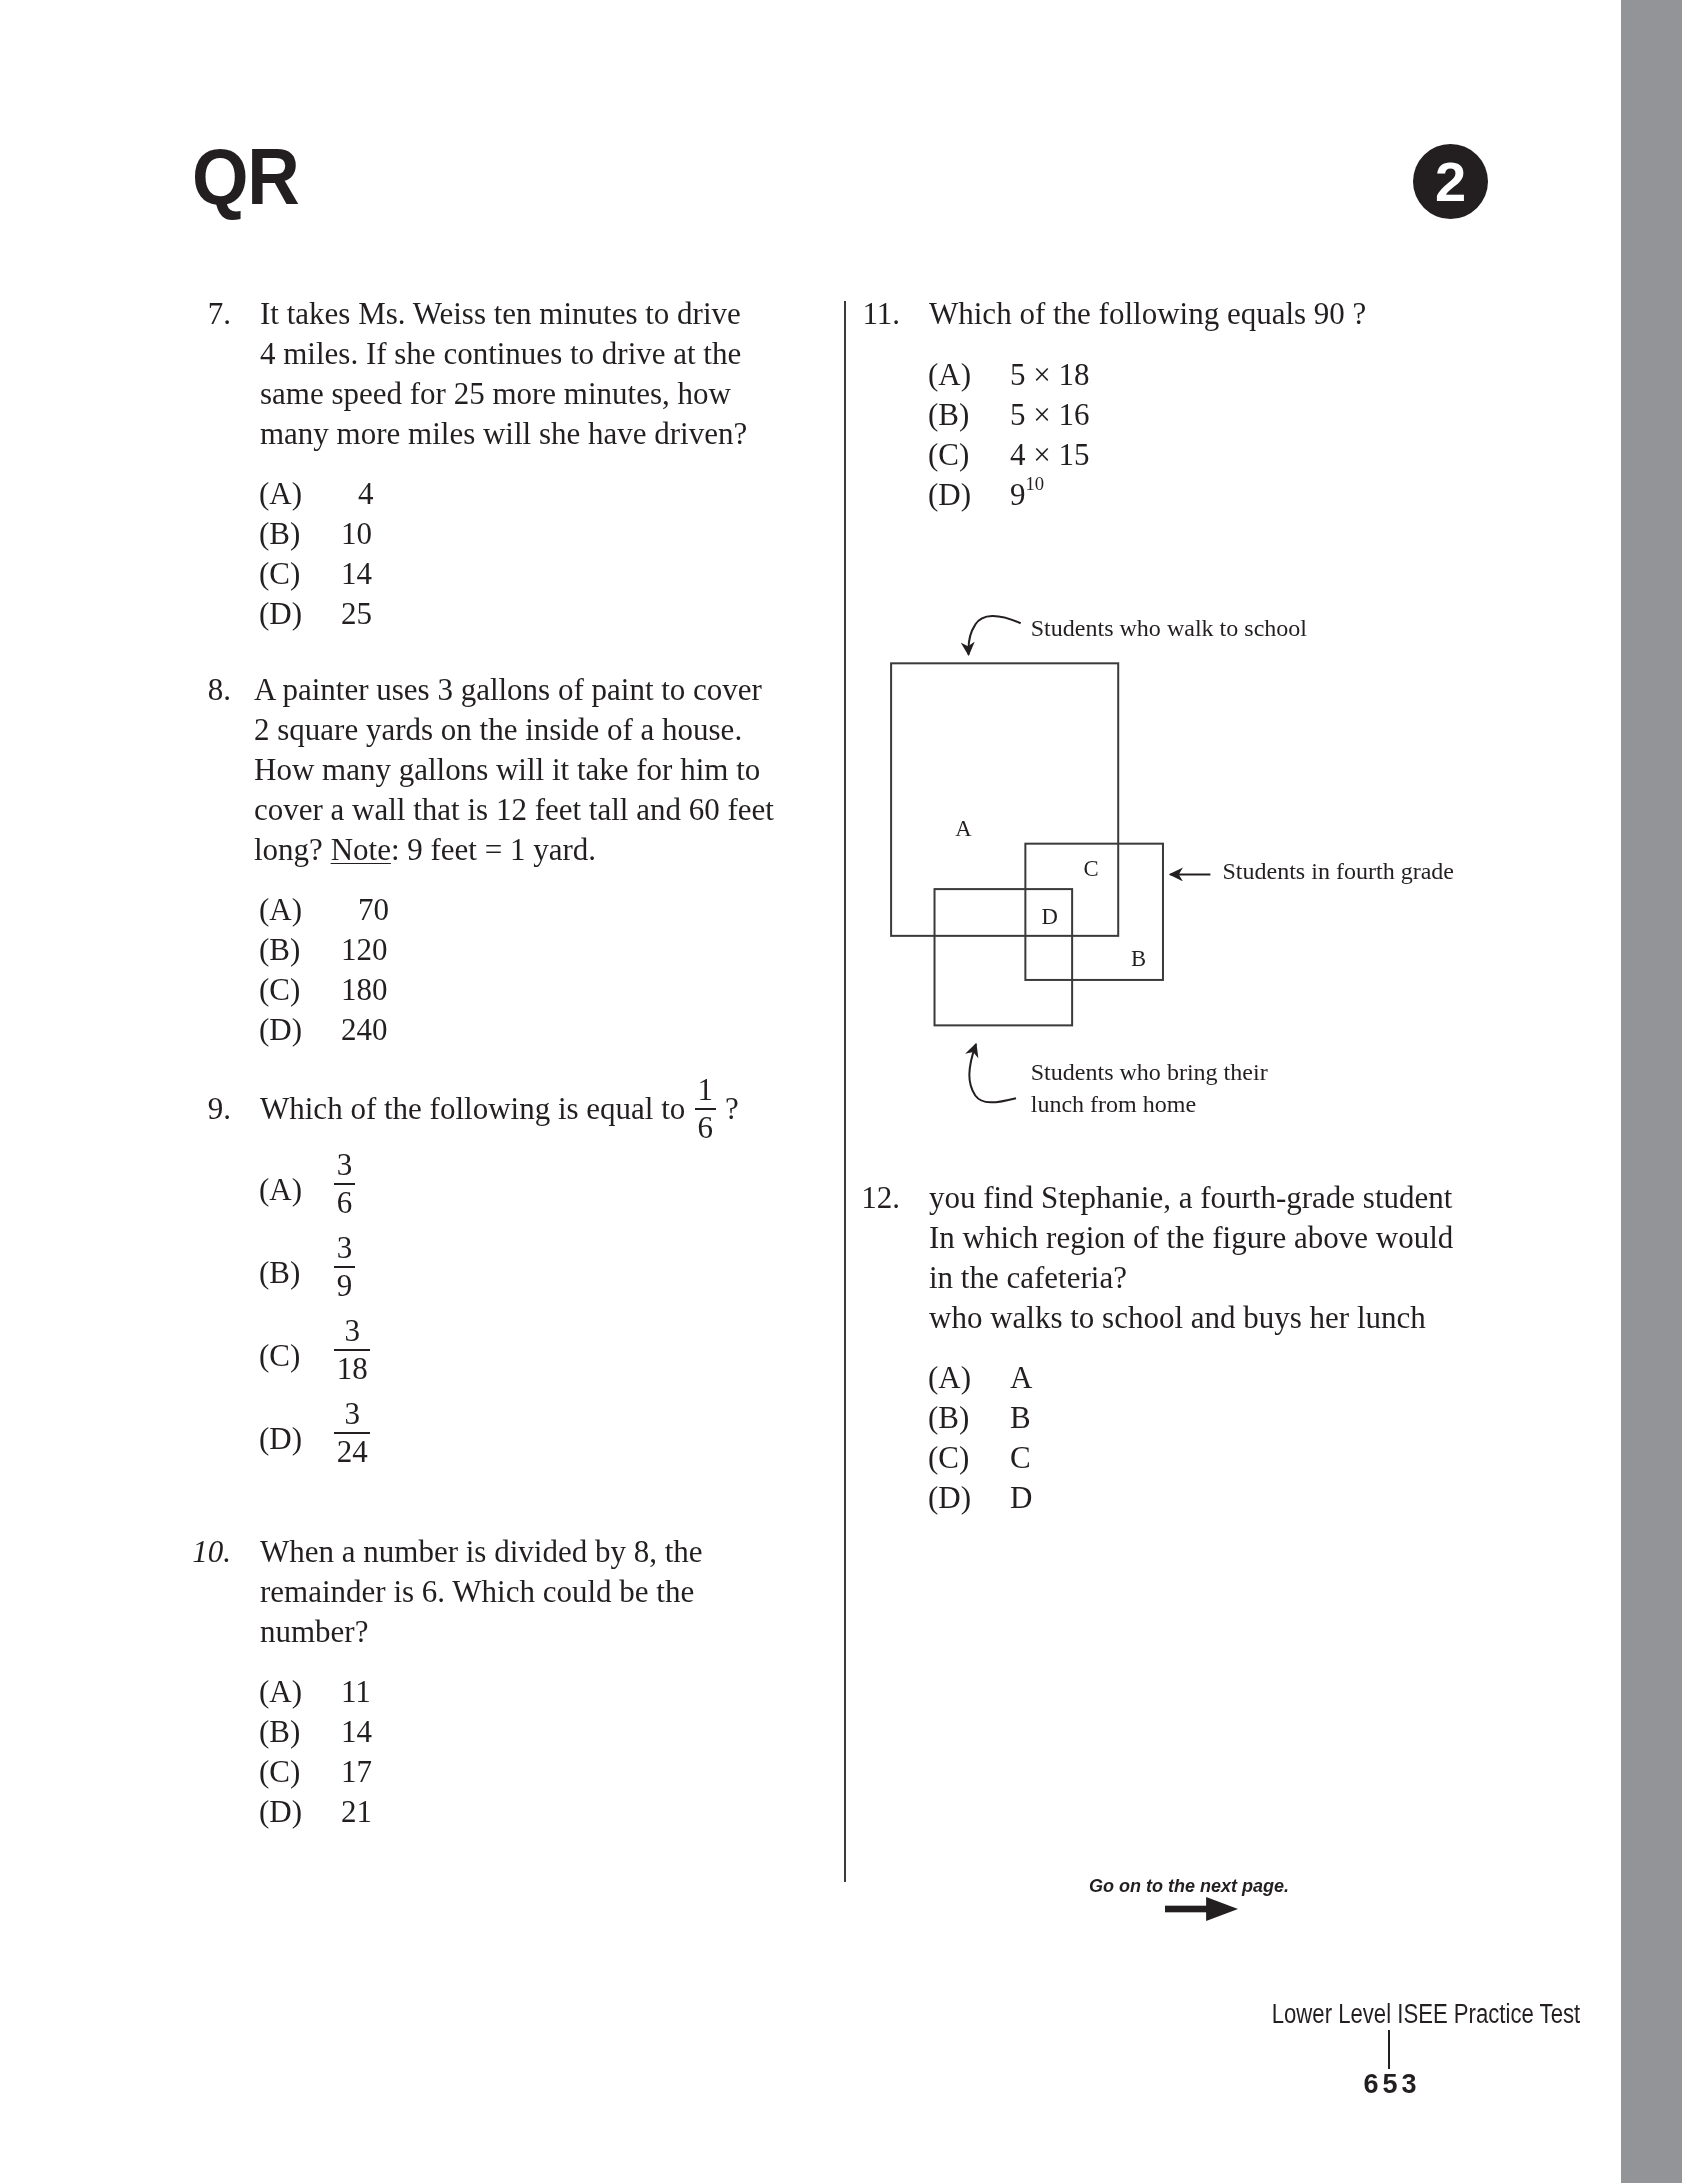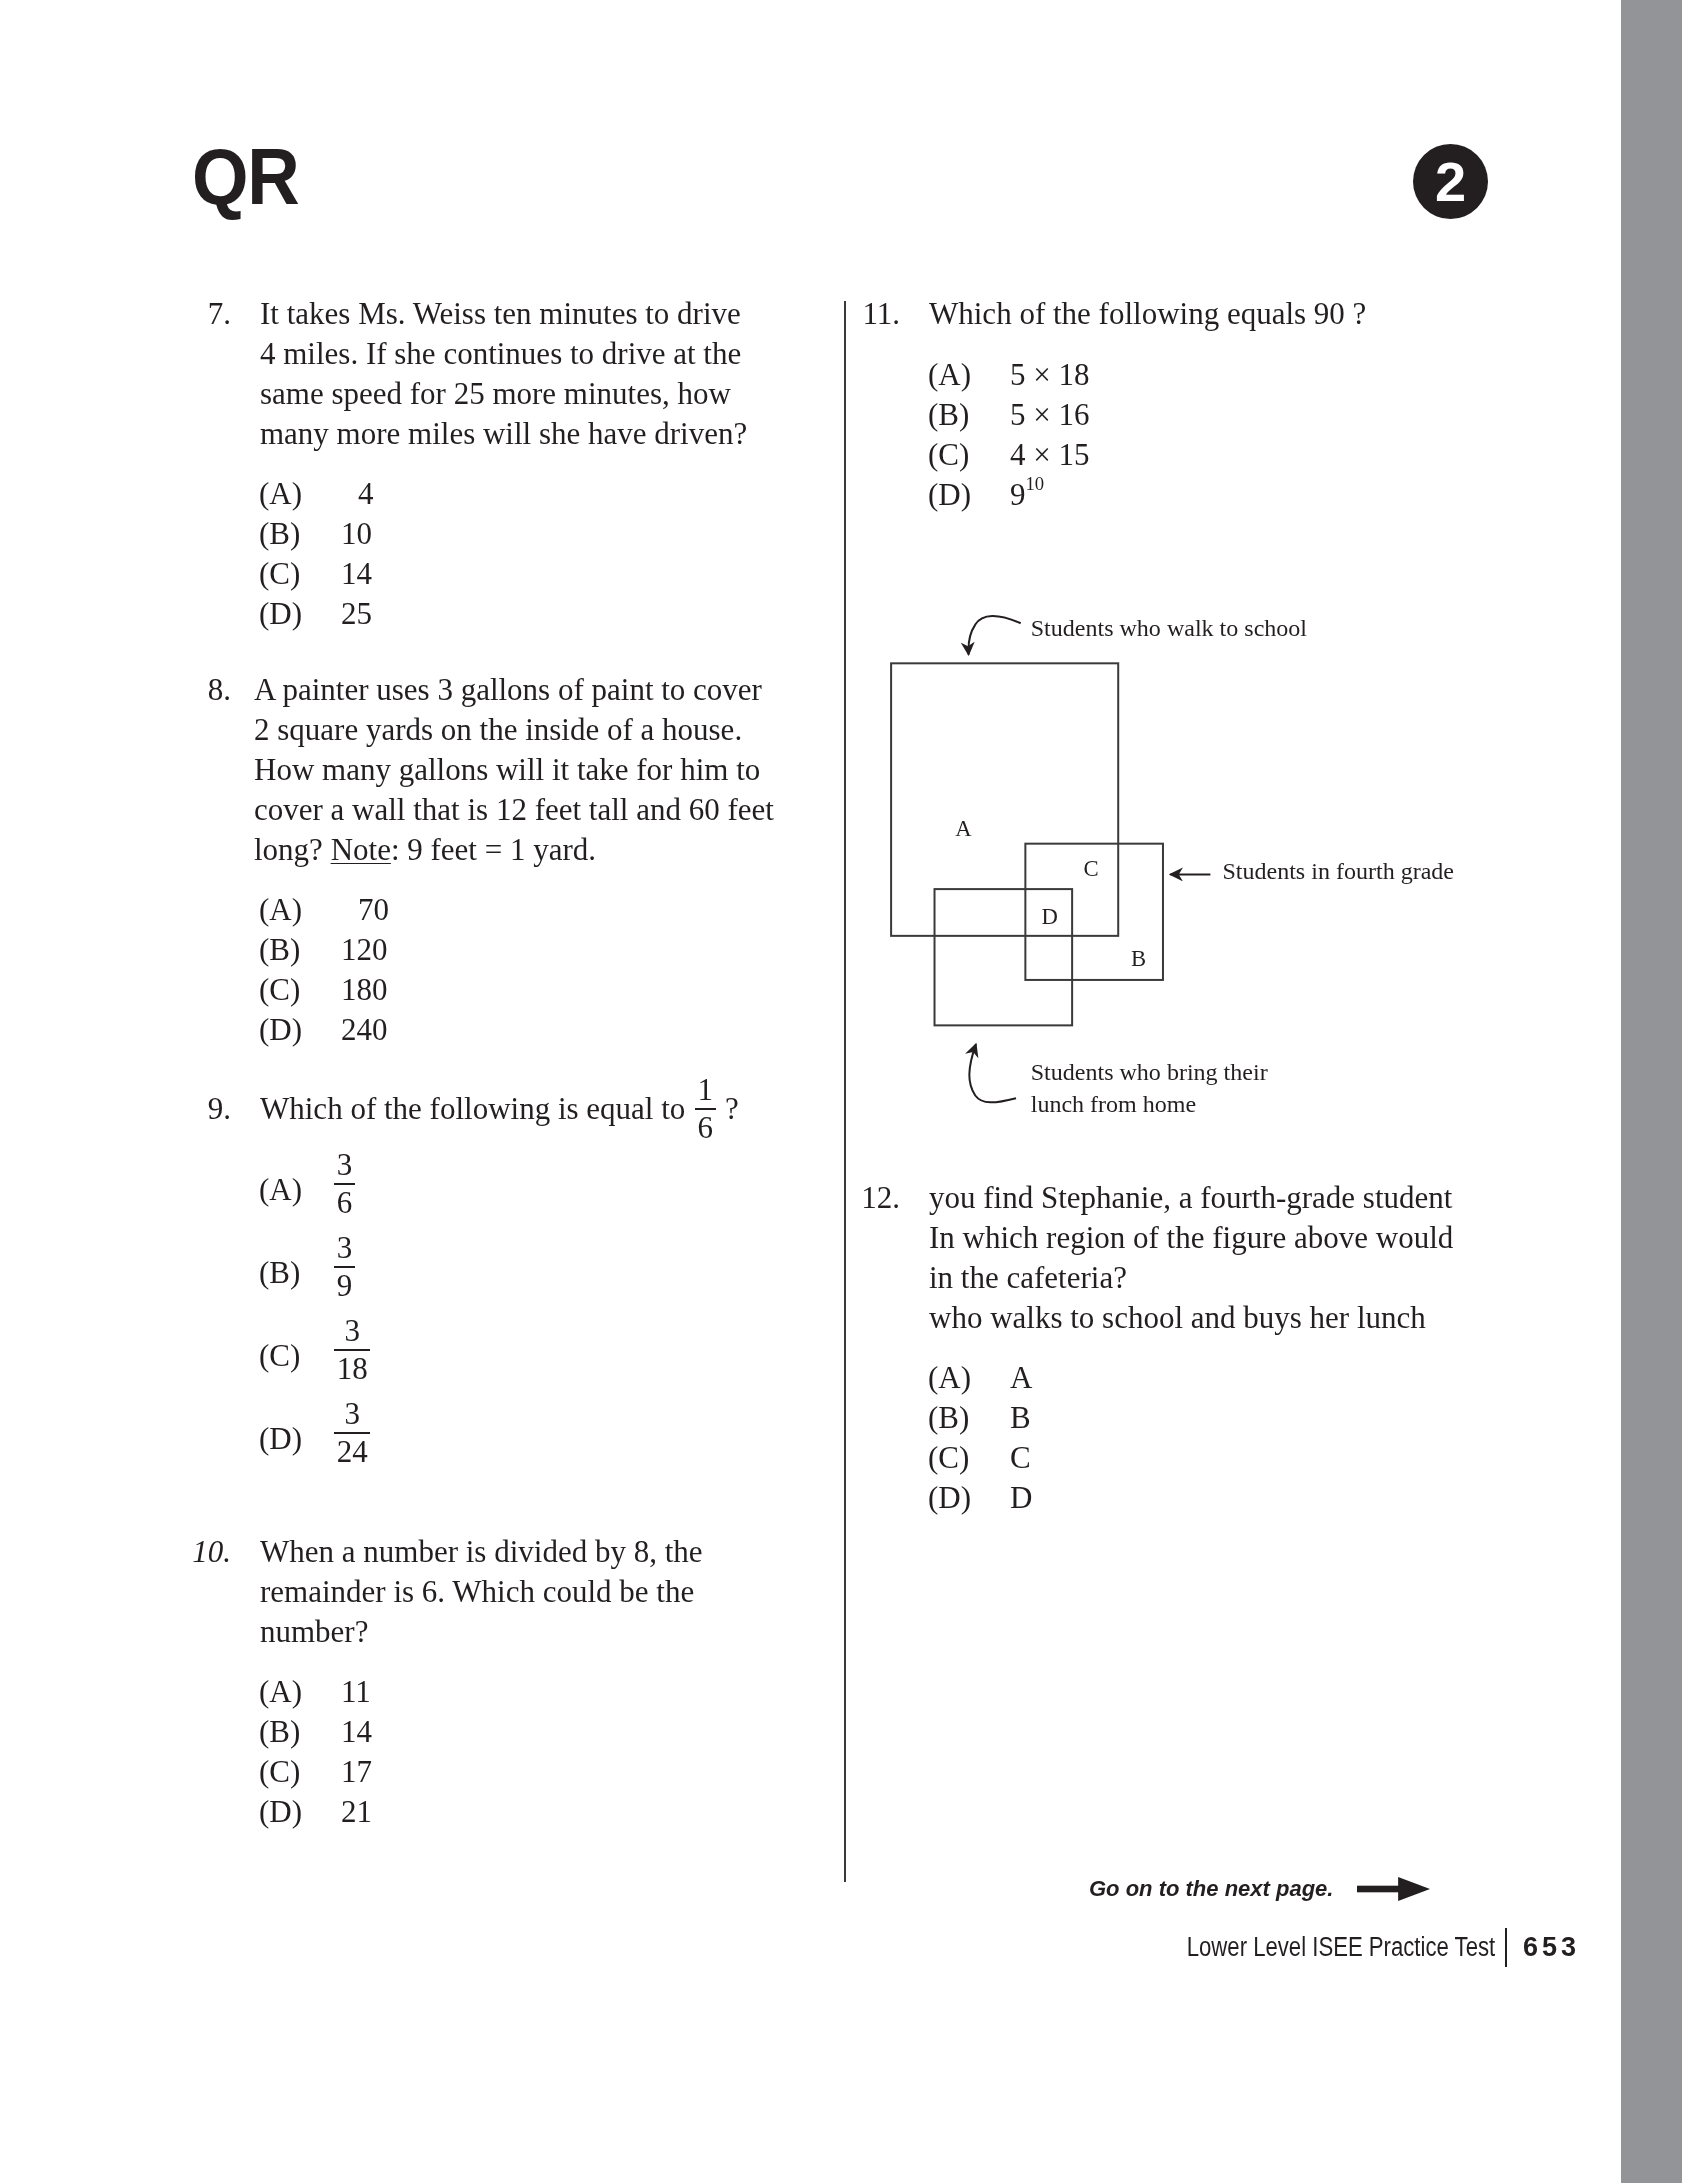--- a/index.html
+++ b/index.html
@@ -29,24 +29,24 @@
     .frac .num { padding: 0 2.7px 2.7px; }
     .frac .den { border-top: 2px solid #231f20; padding: 2.7px 2.7px 0; }
 
     .choice-frac { position: relative; height: 83px; font-size: 31px; }
     .choice-frac .lbl { position: absolute; left: 0; top: 21.4px; line-height: 40px; }
     .choice-frac .val { position: absolute; left: 75px; top: 0; }
 
     #diagram { position: absolute; left: 0; top: 0; width: 1682px; height: 2183px; pointer-events: none; }
     #diagram text { font-family: "Liberation Serif", "DejaVu Serif", serif; fill: #231f20; }
 
-    #next-page { position: absolute; left: 1089px; top: 1876px; font-size: 22px; font-weight: bold; font-style: italic; display: flex; align-items: center; }
+    #next-page { position: absolute; left: 1089px; top: 1876px; font-size: 18px; font-weight: bold; font-style: italic; display: flex; align-items: center; flex-direction: column; }
     #next-page .arrow { margin-left: 24px; }
 
-    #footer { position: absolute; right: 102px; top: 1928px; display: flex; align-items: center; font-size: 27px; }
+    #footer { position: absolute; right: 102px; top: 1999px; display: flex; align-items: center; font-size: 27px; flex-direction: column; }
     #footer-title { transform: scaleX(0.82); transform-origin: right center; white-space: nowrap; }
     #footer-sep { width: 2px; height: 39px; background: #231f20; margin: 0 16px 0 9.4px; }
     #footer-page { font-weight: bold; letter-spacing: 4px; }
   </style>
 </head>
 <body>
 
 <div id="side-tab"></div>
 
 <div id="section-title" class="sans">QR</div>

